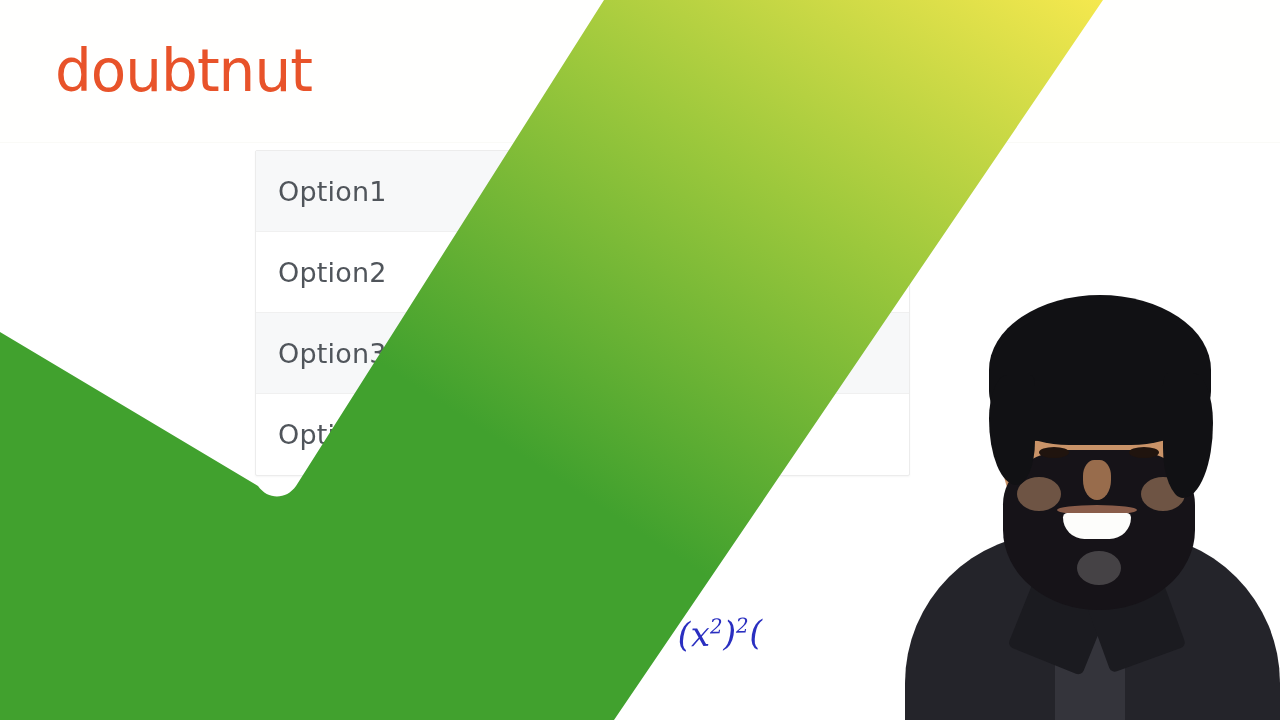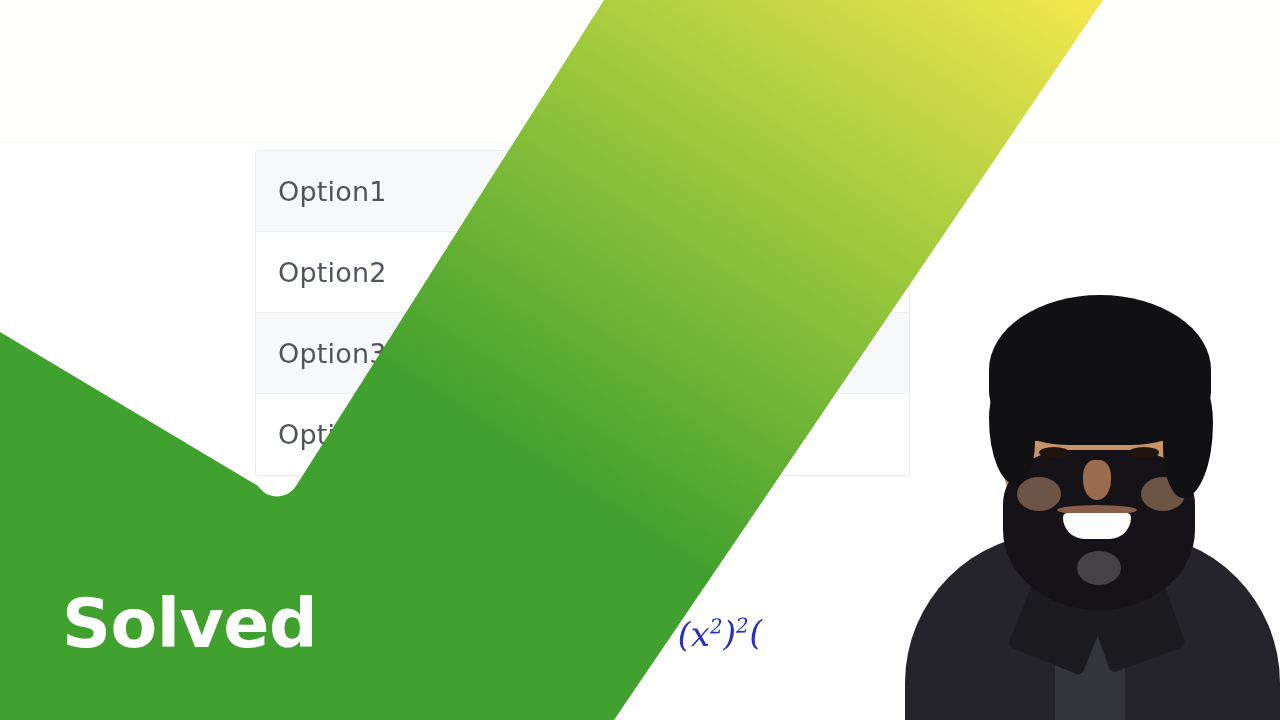--- a/index.html
+++ b/index.html
@@ -272,20 +272,21 @@
   }
 </style>
 </head>
 <body>
 
 <div id="stage">
 
   <div class="page-bg"></div>
   <div class="header-band"></div>
 
+  <div class="logo" style="color: rgb(232, 83, 42);">doubtnut</div>
 
   <div class="option-card">
     <div class="option-row alt">
       <span>Option1</span>
     </div>
     <div class="option-row">
       <span>Option2</span>
     </div>
     <div class="option-row alt">
       <span>Option3</span>
@@ -337,15 +338,14 @@
     <path d="M 0,332
              L 0,720
              L 614,720
              L 1103,0
              L 604,0
              L 296,486
              C 286,500 268,500 258,486
              Z" fill="url(#checkGrad)"></path>
   </svg>
 
-  <div class="solved" style="color: rgb(255, 255, 255);">Solved</div>
 
 </div>
 
 </body></html>

